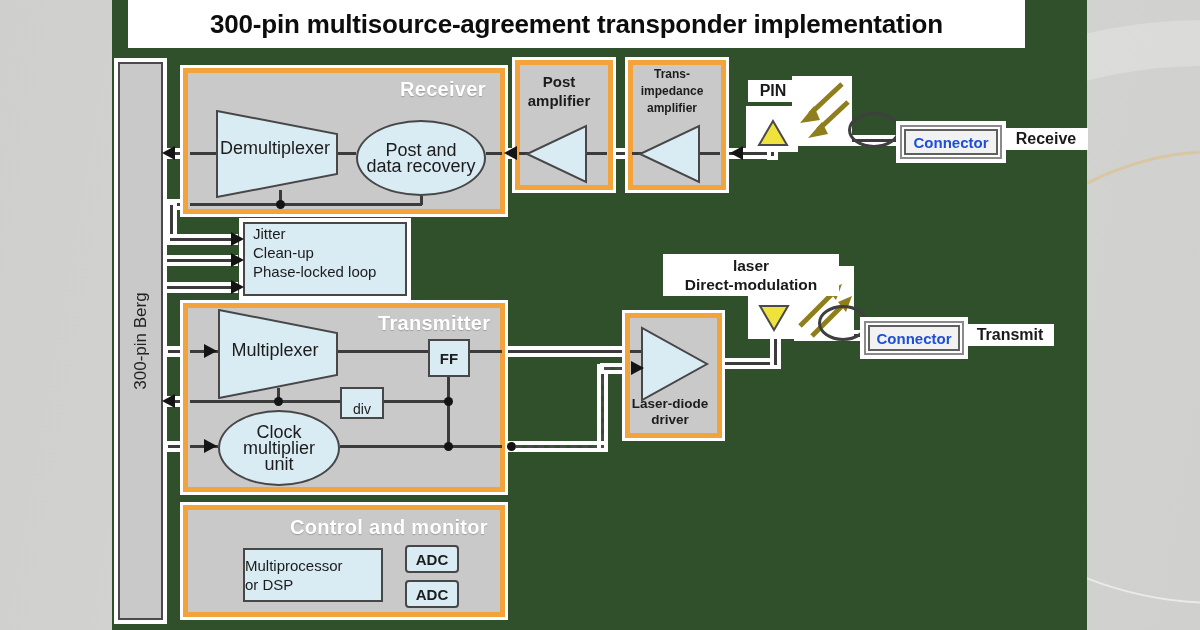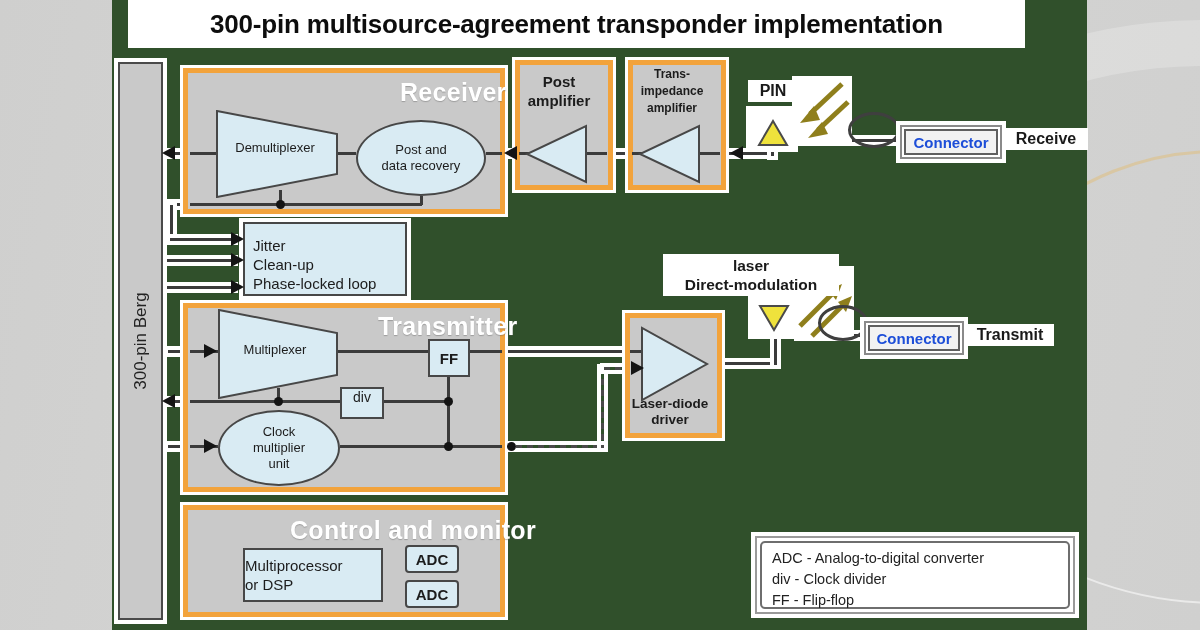--- a/index.html
+++ b/index.html
@@ -11,39 +11,39 @@
   #fig{position:absolute;left:112px;top:0;width:975px;height:630px;background:#30502b}
   #titlestrip{position:absolute;left:128px;top:0;width:897px;height:48px;background:#fff}
   #title{position:absolute;left:128px;top:0;width:897px;height:40px;line-height:48px;
          text-align:center;font-size:26px;font-weight:bold;color:#0d0d0d;letter-spacing:-0.2px}
   .ln{position:absolute;background:#3b3b3b}
   .hl{box-shadow:0 0 0 4px #fff}
   .dashh{position:absolute;height:3px;background:repeating-linear-gradient(90deg,#4a4a4a 0 6px,rgba(0,0,0,0) 6px 11px);box-shadow:0 0 0 4px #fff}
   .dashv{position:absolute;width:3px;background:repeating-linear-gradient(180deg,#4a4a4a 0 6px,rgba(0,0,0,0) 6px 11px);box-shadow:0 0 0 4px #fff}
   .blk{position:absolute;background:#c9c9c9;border:5px solid #f2a33c;box-shadow:0 0 0 3px #fff}
   .sb{position:absolute;background:#d9ebf3;border:2px solid #474747;color:#1c1c1c;box-sizing:border-box}
-  .wlabel{position:absolute;color:#fff;font-weight:bold;font-size:25px;letter-spacing:.3px;text-shadow:0 1px 1px rgba(90,90,90,.4)}
+  .wlabel{position:absolute;color:#fff;font-weight:bold;font-size:20px;letter-spacing:.3px;text-shadow:0 1px 1px rgba(90,90,90,.4)}
   .dot{position:absolute;width:9px;height:9px;border-radius:50%;background:#141414}
   .arl{position:absolute;width:0;height:0;border:7px solid rgba(0,0,0,0);border-right:13px solid #141414;border-left:0}
   .arr{position:absolute;width:0;height:0;border:7px solid rgba(0,0,0,0);border-left:13px solid #141414;border-right:0}
   .patch{position:absolute;background:#fff}
   .ctext{text-align:center}
   .loop{position:absolute;border:3px solid #3f3f3f;border-radius:50%;background:rgba(0,0,0,0)}
   .conn{position:absolute;background:#f2f2f2;border:2px solid #8a8a8a;
         box-shadow:0 0 0 4px #fff, inset 0 0 0 2px #fff, inset 0 0 0 4px #5f5f5f;
         display:flex;align-items:center;justify-content:center;font-size:15px;font-weight:bold;color:#1d4ed8}
   .freelabel{position:absolute;background:#fff;color:#1a1a1a;font-size:16px;font-weight:bold;text-align:center;padding:2px 4px}
   #legend{position:absolute;left:755px;top:536px;width:320px;height:78px;background:#fff;
           border:2px solid #9a9a9a;box-shadow:0 0 0 4px #fff;box-sizing:border-box;padding:3px}
   #legend .inner{width:100%;height:100%;box-sizing:border-box;border:2px solid #6e6e6e;border-radius:5px;
           padding:5px 10px;font-size:14.5px;line-height:21px;color:#222}
   #bar{position:absolute;left:118px;top:62px;width:45px;height:558px;background:#c9c9c9;border:2px solid #4a4a4a;
        box-shadow:0 0 0 4px #fff;box-sizing:border-box;display:flex;align-items:center;justify-content:center}
   #bar span{transform:rotate(-90deg);white-space:nowrap;font-size:17px;color:#222}
-  .small{font-size:13px;line-height:16px;color:#1c1c1c}
+  .small{font-size:18px;line-height:16px;color:#1c1c1c}
   .med{font-size:15px;line-height:19px;color:#1c1c1c}
 </style>
 </head>
 <body>
 
 <div id="card">
 
   <div class="arc" style="right:-380px;top:-120px;width:720px;height:720px;border:2px solid rgba(255,255,255,.55)"></div>
   <div class="arc" style="right:-520px;top:20px;width:940px;height:940px;border:46px solid rgba(255,255,255,.22)"></div>
   <div class="arc" style="right:-300px;top:150px;width:560px;height:560px;border:3px solid rgba(233,180,80,.35)"></div>
@@ -143,21 +143,21 @@
     <div class="small">Post and</div>
     <div class="small">data recovery</div>
   </div>
   <div class="ln" style="left:486px;top:152px;width:16px;height:3px"></div>
 
   <div class="ln" style="left:279px;top:190px;width:3px;height:15px"></div>
   <div class="ln" style="left:190px;top:203px;width:232px;height:3px"></div>
   <div class="ln" style="left:420px;top:196px;width:3px;height:9px"></div>
   <div class="dot" style="left:276px;top:200px"></div>
 
-  <div class="sb" style="left:243px;top:222px;width:164px;height:74px;box-shadow:0 0 0 4px #fff;padding:12px 8px">
+  <div class="sb" style="left:243px;top:222px;width:164px;height:74px;box-shadow:0 0 0 4px #fff;padding:0 8px">
     <div class="med">Jitter</div>
     <div class="med">Clean-up</div>
     <div class="med">Phase-locked loop</div>
   </div>
 
   <div class="blk" style="left:515px;top:60px;width:88px;height:120px"></div>
   <div class="abs med ctext" style="left:517px;top:72px;width:84px;font-weight:bold">
     <div>Post</div>
     <div>amplifier</div>
   </div>
@@ -186,21 +186,21 @@
   <div class="abs small ctext" style="left:218px;top:342px;width:114px">Multiplexer</div>
   <div class="ln" style="left:338px;top:350px;width:90px;height:3px"></div>
   <div class="sb" style="left:428px;top:339px;width:42px;height:38px;display:flex;align-items:center;justify-content:center;font-weight:bold;font-size:15px">
     <span>FF</span>
   </div>
   <div class="ln" style="left:470px;top:350px;width:32px;height:3px"></div>
 
   <div class="ln" style="left:190px;top:400px;width:150px;height:3px"></div>
   <div class="ln" style="left:277px;top:388px;width:3px;height:14px"></div>
   <div class="dot" style="left:274px;top:397px"></div>
-  <div class="sb" style="left:340px;top:387px;width:44px;height:32px;display:flex;align-items:flex-start;justify-content:center;font-size:14px">
+  <div class="sb" style="left:340px;top:387px;width:44px;height:32px;display:flex;align-items:flex-end;justify-content:center;font-size:14px">
     <span>div</span>
   </div>
   <div class="ln" style="left:384px;top:400px;width:66px;height:3px"></div>
   <div class="ln" style="left:447px;top:377px;width:3px;height:24px"></div>
   <div class="ln" style="left:447px;top:401px;width:3px;height:46px"></div>
   <div class="dot" style="left:444px;top:397px"></div>
 
   <div class="sb" style="left:218px;top:410px;width:122px;height:76px;border-radius:50%;display:flex;flex-direction:column;align-items:center;justify-content:center">
     <div class="small">Clock</div>
     <div class="small">multiplier</div>
@@ -227,27 +227,20 @@
     <div class="med">Multiprocessor</div>
     <div class="med">or DSP</div>
   </div>
   <div class="sb" style="left:405px;top:545px;width:54px;height:28px;border-radius:4px;display:flex;align-items:center;justify-content:center;font-weight:bold;font-size:15px">
     <span>ADC</span>
   </div>
   <div class="sb" style="left:405px;top:580px;width:54px;height:28px;border-radius:4px;display:flex;align-items:center;justify-content:center;font-weight:bold;font-size:15px">
     <span>ADC</span>
   </div>
 
-  <div id="legend">
-    <div class="inner">
-      <div>ADC - Analog-to-digital converter</div>
-      <div>div - Clock divider</div>
-      <div>FF - Flip-flop</div>
-    </div>
-  </div>
 
   <div class="arl" style="left:162px;top:146px"></div>
   <div class="arl" style="left:504px;top:146px"></div>
   <div class="arl" style="left:730px;top:146px"></div>
   <div class="arr" style="left:231px;top:232px"></div>
   <div class="arr" style="left:231px;top:253px"></div>
   <div class="arr" style="left:231px;top:280px"></div>
   <div class="arr" style="left:204px;top:344px"></div>
   <div class="arl" style="left:162px;top:394px"></div>
   <div class="arr" style="left:204px;top:439px"></div>

